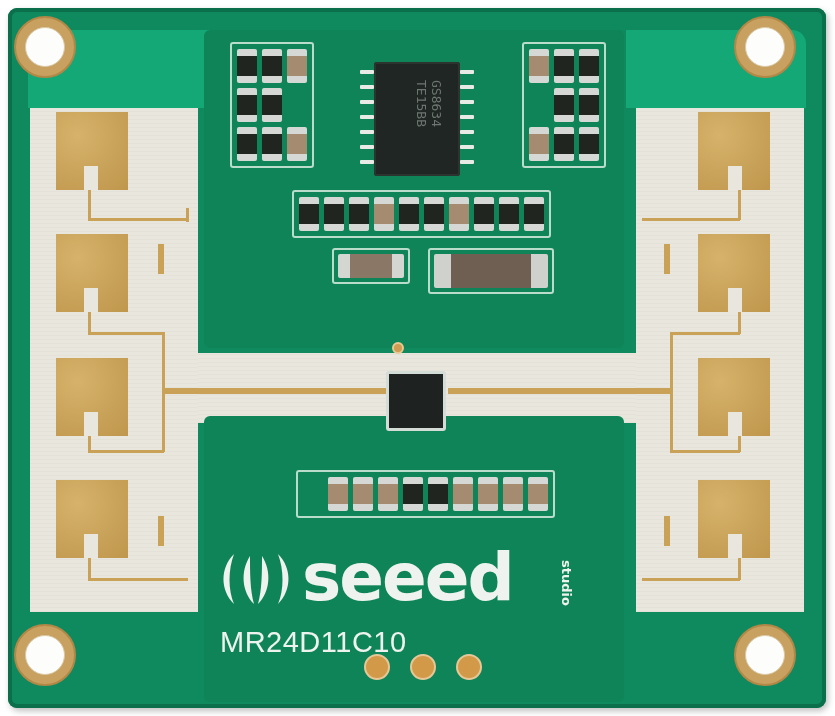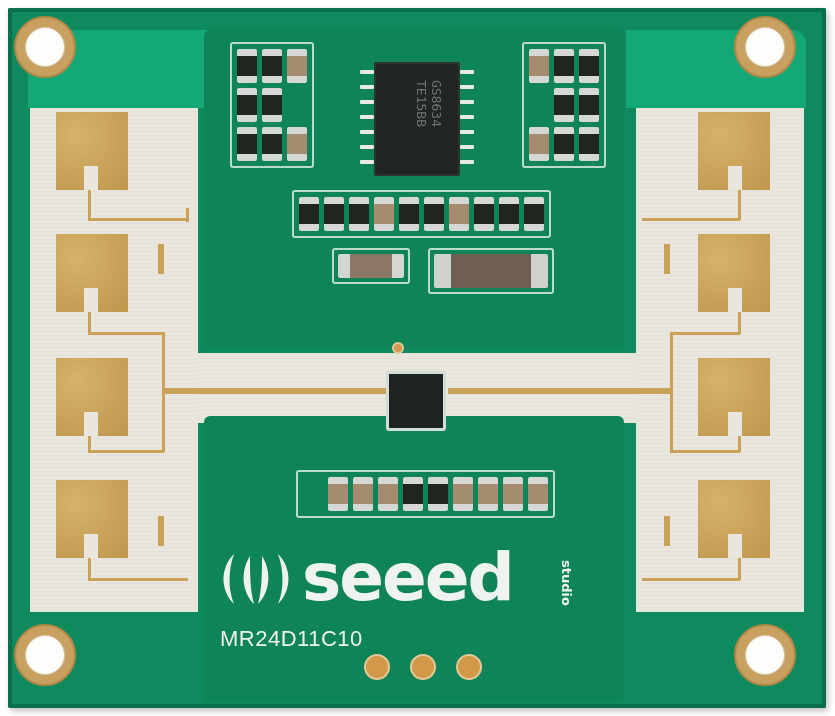--- a/index.html
+++ b/index.html
@@ -1,21 +1,21 @@
 <!DOCTYPE html>
 <html><head>
 <meta charset="utf-8">
 <style>
   * { box-sizing: border-box; margin: 0; padding: 0; }
   html, body { width: 835px; height: 716px; background: #ffffff; overflow: hidden; }
   body { position: relative; font-family: "DejaVu Sans", sans-serif; }
 
   .board {
     position: absolute; left: 8px; top: 8px; width: 818px; height: 700px;
-    background: #0f8a5f; border-radius: 2px;
+    background: #0f8a5f; border-radius: 9px;
     box-shadow: inset 0 0 0 4px #0b6f4c, 2px 3px 6px rgba(0,0,0,0.25);
   }
   .light-green {
     position: absolute; background: #15a877;
   }
   .antenna-zone {
     position: absolute; background: #e9e6de;
     background-image: repeating-linear-gradient(0deg, rgba(0,0,0,0.025) 0 1px, transparent 1px 4px);
   }
   .dark-green { position: absolute; background: #0f8458; border-radius: 6px; }
@@ -79,21 +79,21 @@
     color: #eef3ef; font-family: "DejaVu Sans", sans-serif; font-weight: bold;
     font-size: 66px; letter-spacing: -2px; line-height: 60px;
   }
   .logo-sub {
     position: absolute; left: 566px; top: 552px; color: #eef3ef;
     font-family: "DejaVu Sans", sans-serif; font-weight: bold; font-size: 13px;
     transform: rotate(90deg); transform-origin: left top;
   }
   .part-number {
     position: absolute; left: 212px; top: 618px; color: #eef3ef;
-    font-family: "Liberation Sans", sans-serif; font-size: 22px; letter-spacing: 0.5px;
+    font-family: "Liberation Sans", sans-serif; font-size: 29px; letter-spacing: 0.5px;
   }
   .pad {
     position: absolute; width: 26px; height: 26px; border-radius: 50%;
     background: #d29a48; border: 2px solid #e6c797;
   }
   .via { position: absolute; width: 12px; height: 12px; border-radius: 50%; background: #d09b52; border: 2px solid #e9c98f; }
 </style>
 </head>
 <body>
 

